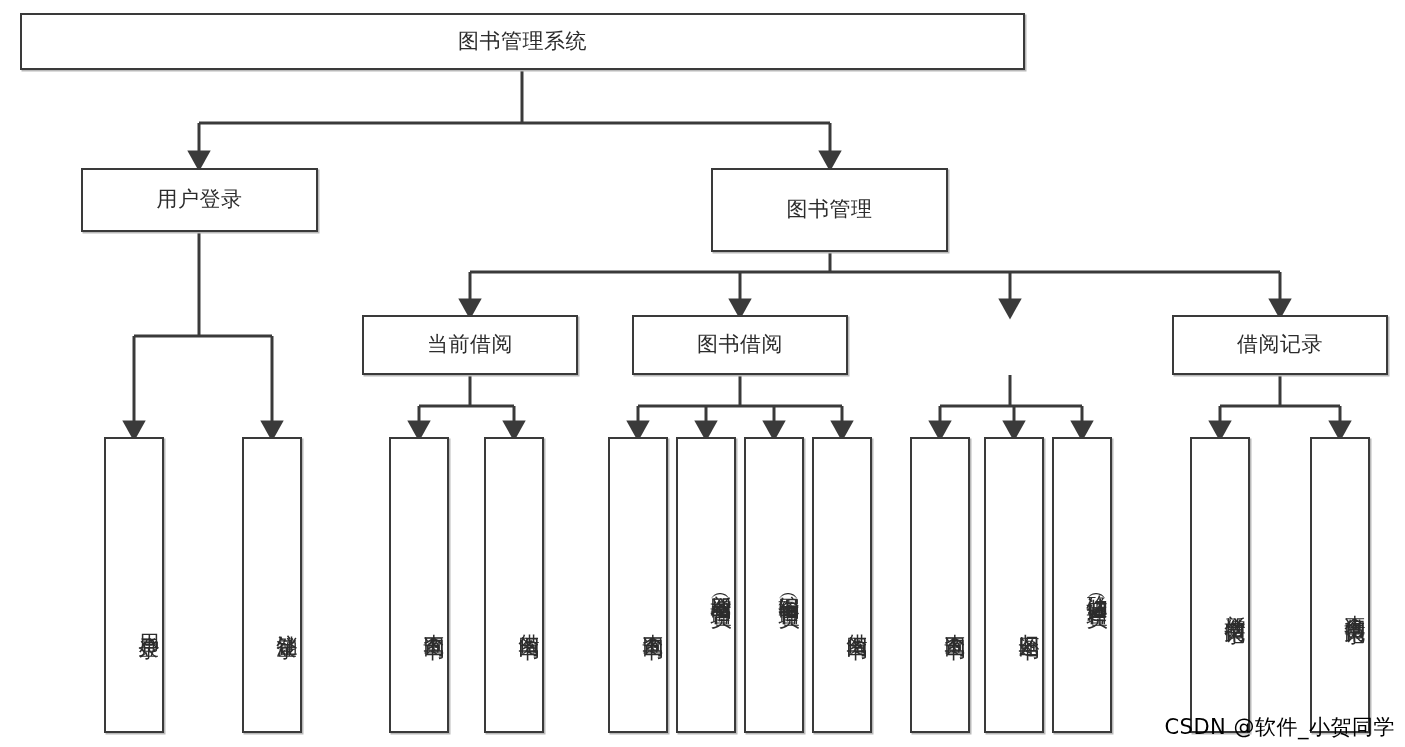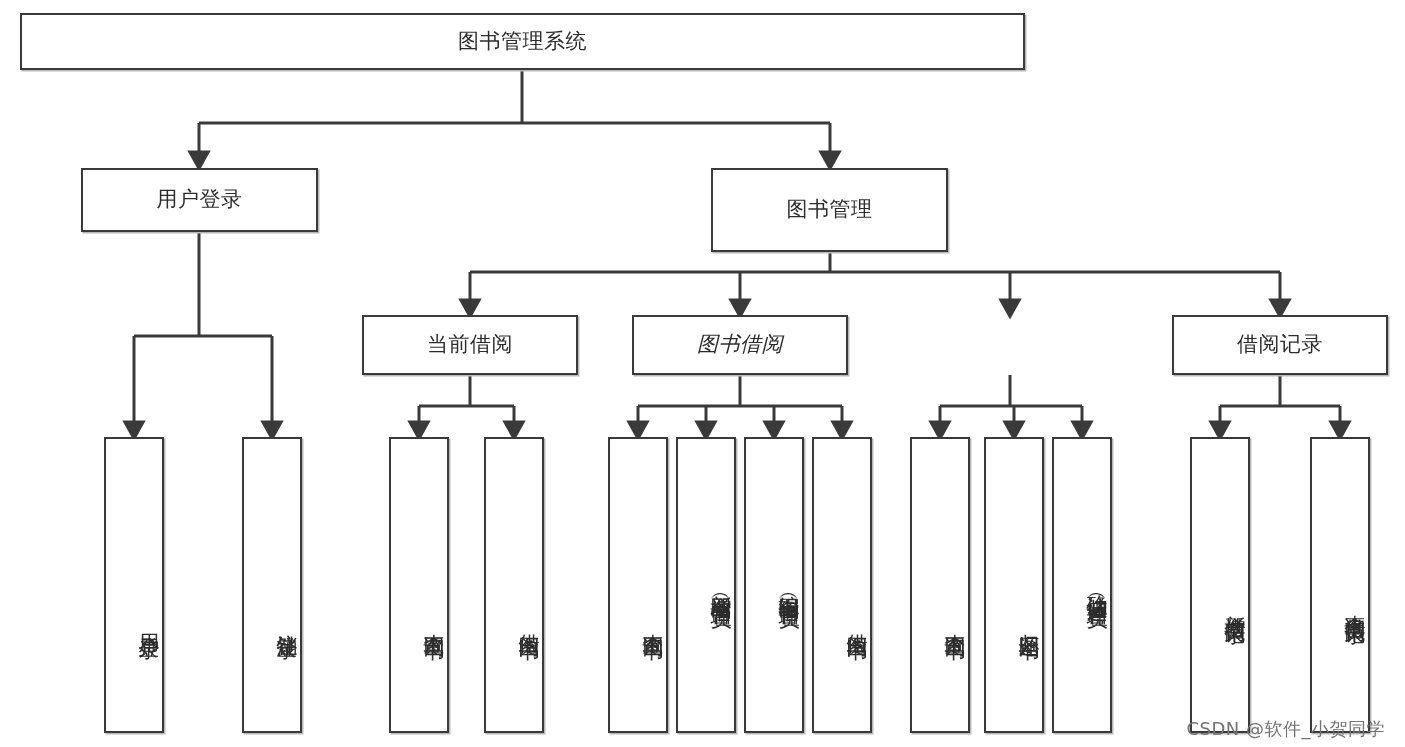--- a/index.html
+++ b/index.html
@@ -51,24 +51,24 @@
     align-items: flex-start;
     justify-content: center;
     padding-top: 8px;
     white-space: nowrap;
   }
   .node.vert.toppad {
     padding-top: 4px;
   }
   #watermark {
     position: absolute;
-    right: 20px;
+    right: 10px;
     bottom: 6px;
-    font-size: 18px;
-    color: #737373;
+    font-size: 21px;
+    color: #000000;
     letter-spacing: 0.5px;
     white-space: nowrap;
   }
 </style>
 </head>
 <body>
 
 <div id="canvas">
 
   <svg id="edges" viewBox="0 0 1405 747" xmlns="http://www.w3.org/2000/svg">
@@ -129,21 +129,21 @@
   <div class="node horiz" style="left:81px; top:168px; width:237px; height:64px;">
     <span>用户登录</span>
   </div>
   <div class="node horiz" style="left:711px; top:168px; width:237px; height:84px;">
     <span>图书管理</span>
   </div>
 
   <div class="node horiz" style="left:362px; top:315px; width:216px; height:60px;">
     <span>当前借阅</span>
   </div>
-  <div class="node horiz" style="left:632px; top:315px; width:216px; height:60px;font-style:italic;">
+  <div class="node horiz" style="left:632px; top:315px; width:216px; height:60px;">
     <span>图书借阅</span>
   </div>
   <div class="node horiz" style="left:1172px; top:315px; width:216px; height:60px;text-align:right;">
     <span>借阅记录</span>
   </div>
 
   <div class="node vert" style="left:104px; top:437px; width:60px; height:296px; padding-top:72px;">
     <span>用户登录</span>
   </div>
   <div class="node vert" style="left:242px; top:437px; width:60px; height:296px; padding-top:72px;">

